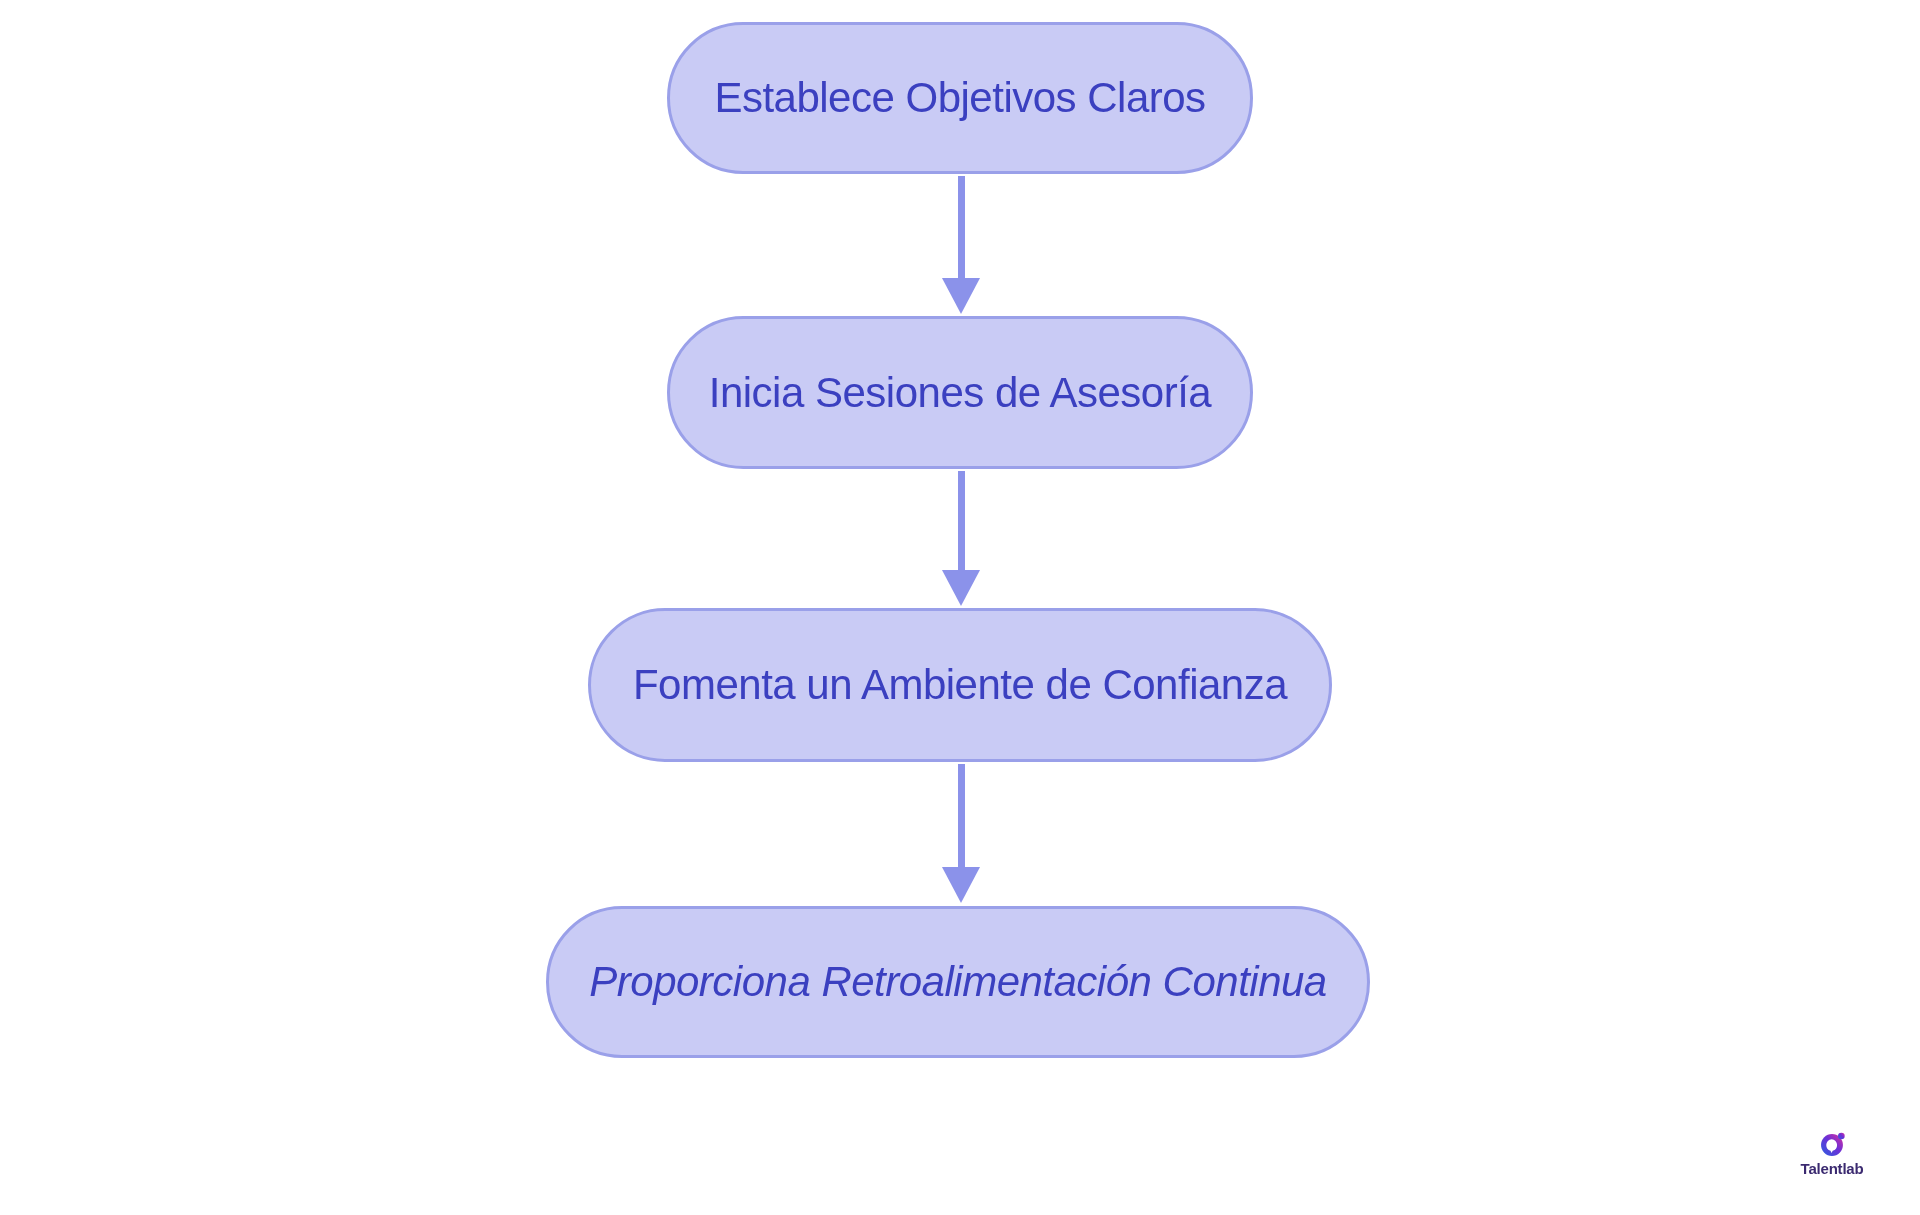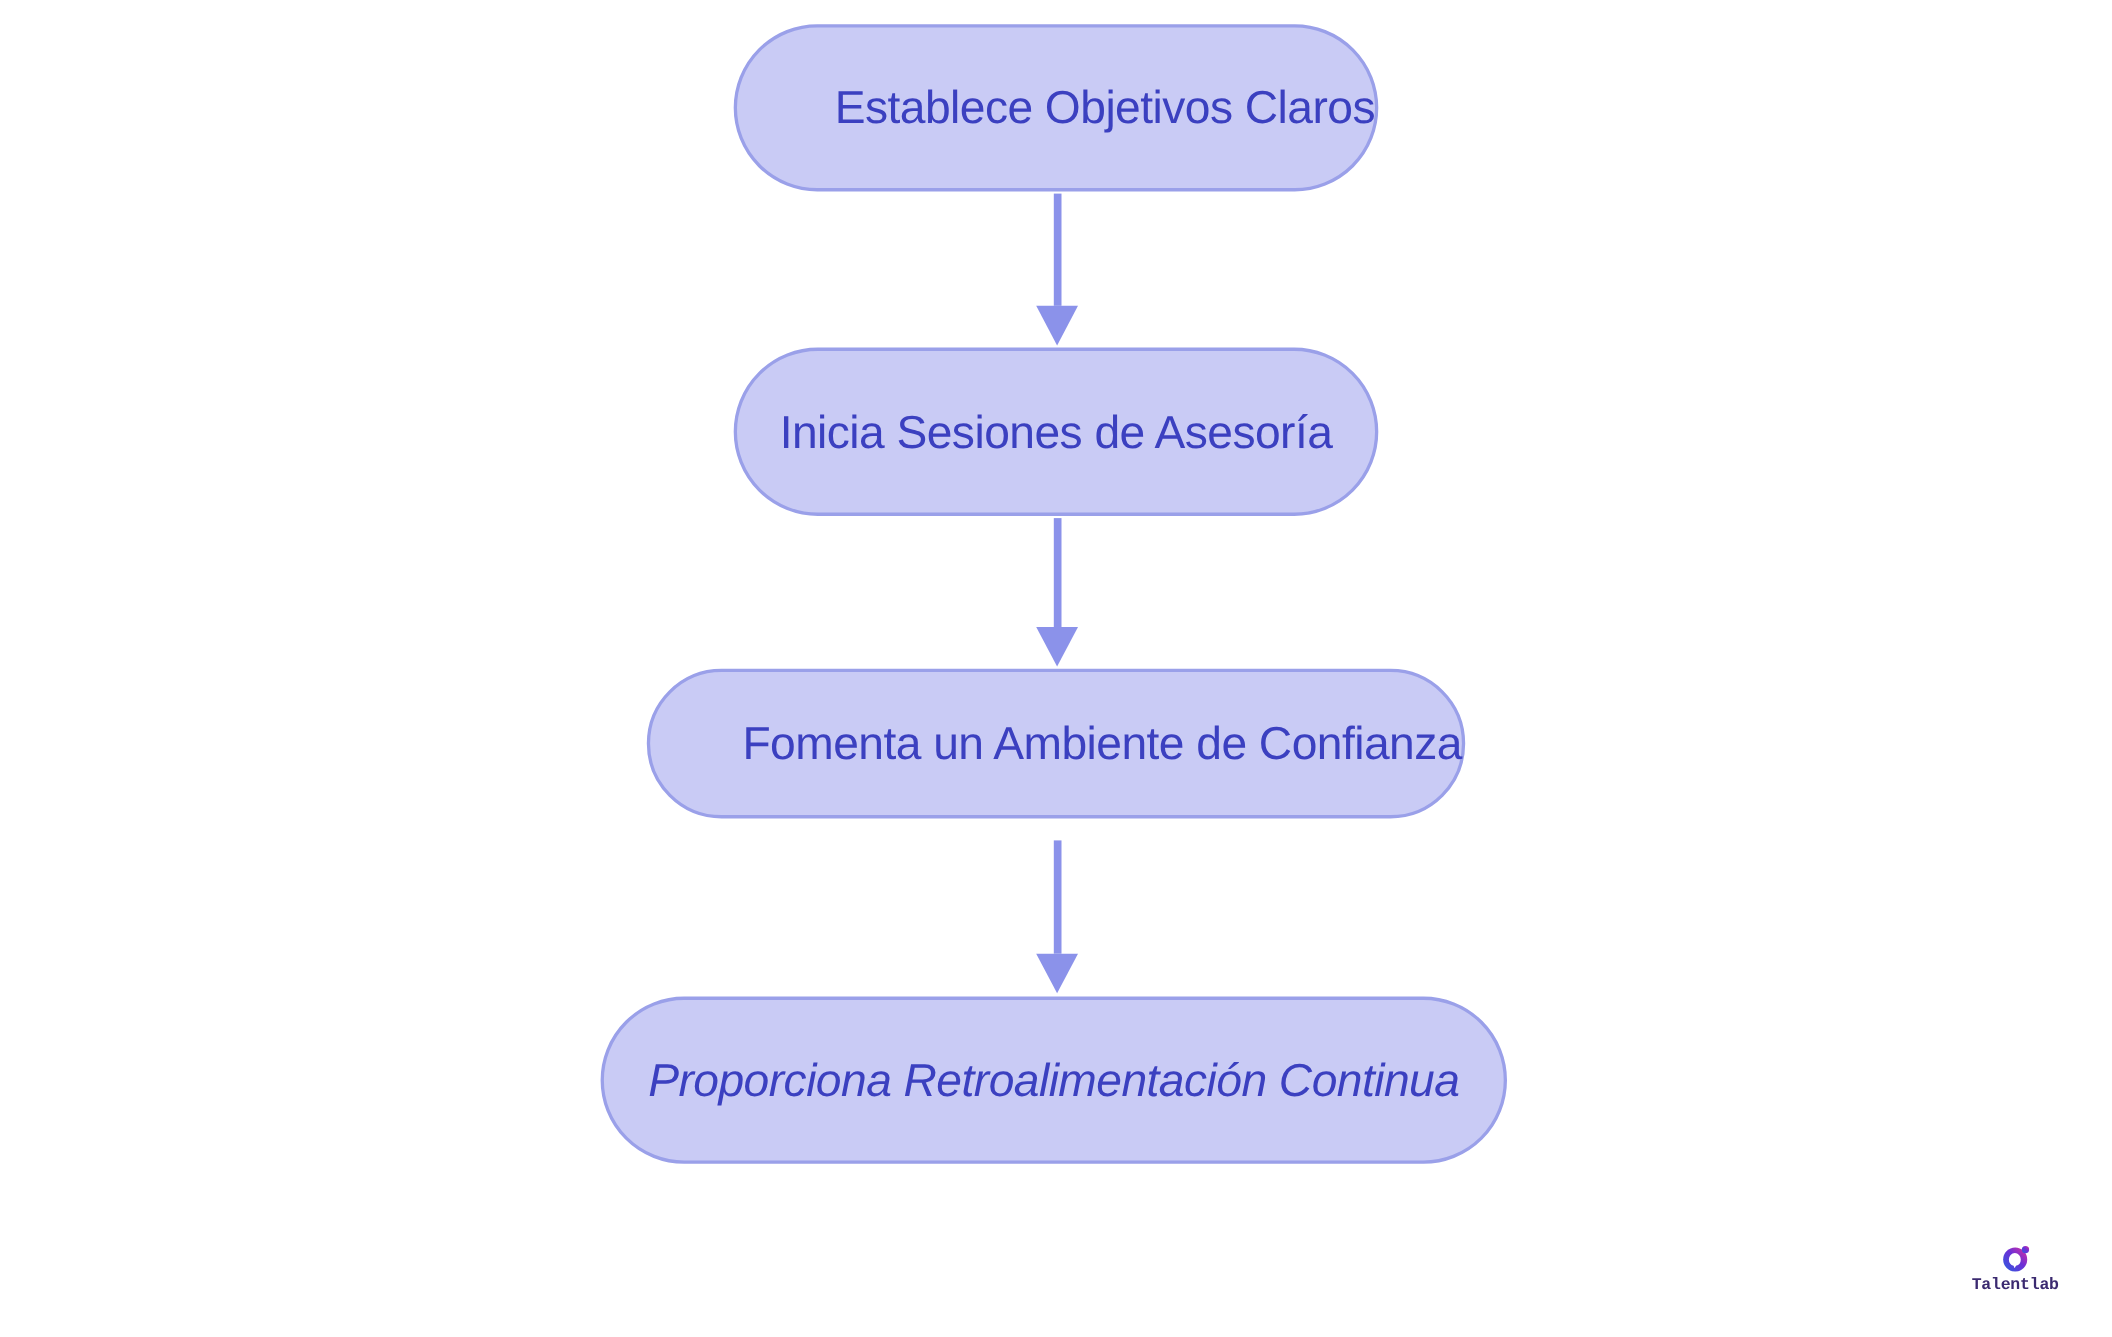--- a/index.html
+++ b/index.html
@@ -29,23 +29,23 @@
     align-items: center;
     justify-content: center;
   }
   .node-label {
     font-size: 42px;
     letter-spacing: -0.5px;
     color: var(--color-node-text, #3b40c0);
     white-space: nowrap;
     text-align: center;
   }
-  .n1 { left: 667px; top:  22px; width: 586px; height: 152px; justify-content: flex-end; }
+  .n1 { left: 667px; top:  22px; width: 586px; height: 152px; }
   .n2 { left: 667px; top: 316px; width: 586px; height: 153px; }
-  .n3 { left: 588px; top: 608px; width: 744px; height: 136px; justify-content: flex-end; }
+  .n3 { left: 588px; top: 608px; width: 744px; height: 154px; }
   .n4 { left: 546px; top: 906px; width: 824px; height: 152px; font-style: italic; }
 
   
   .arrow {
     position: absolute;
     width: 38px;
     display: flex;
     flex-direction: column;
     align-items: center;
   }
@@ -68,21 +68,20 @@
 
   
   .brand {
     position: absolute;
     left: 1794px;
     top: 1132px;
     width: 76px;
     display: flex;
     flex-direction: column;
     align-items: center;
-    font-family: Liberation Mono, monospace;
   }
   .brand-icon {
     width: 25px;
     height: 25px;
     display: block;
   }
   .brand-name {
     margin-top: 3px;
     font-size: 15px;
     font-weight: 700;

